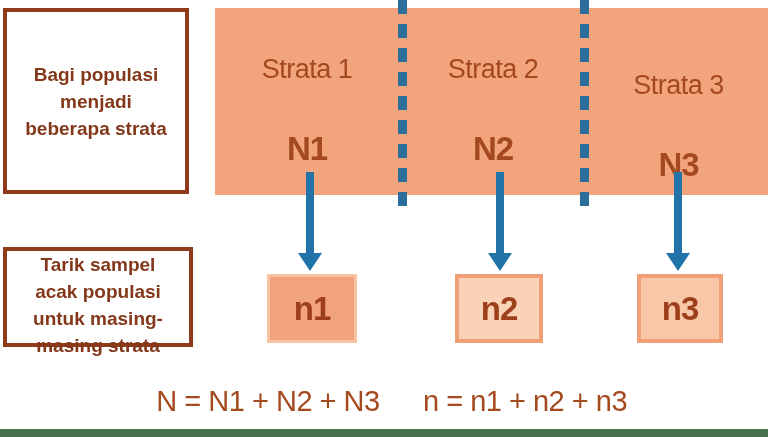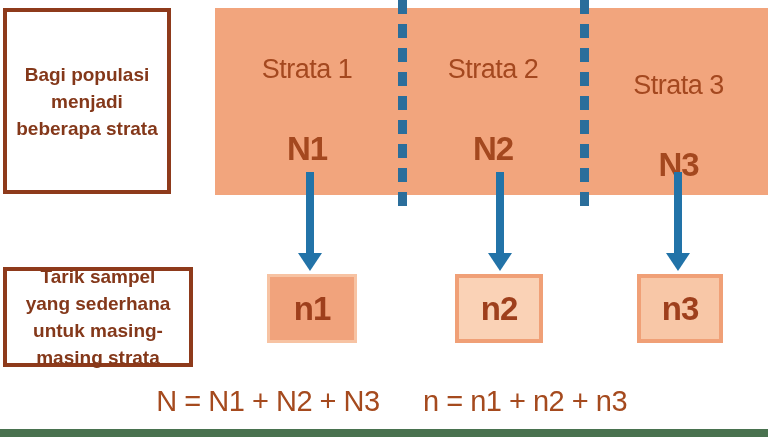--- a/index.html
+++ b/index.html
@@ -31,22 +31,22 @@
   
   .n-box{position:absolute;top:274px;height:69px;display:flex;align-items:center;justify-content:center;
          font-size:33px;font-weight:bold;color:#9E3F1C;letter-spacing:-1px;box-sizing:border-box;}
   .n-box-1{left:267px;width:90px;background:#F1A37C;border:3px solid #F7C3A3;}
   .n-box-2{left:455px;width:88px;background:#FAD2B6;border:4px solid #F0A077;}
   .n-box-3{left:637px;width:86px;background:#F8C7A7;border:4px solid #F0A077;}
   
   .step-box{position:absolute;left:3px;box-sizing:border-box;border:4px solid #8E3A1B;
             display:flex;flex-direction:column;align-items:center;justify-content:center;
             font-size:19px;font-weight:bold;line-height:27px;color:#84381A;text-align:center;background:#ffffff;}
-  .step-box-1{top:8px;width:168px;height:186px;}
-  .step-box-2{top:267px;width:190px;height:100px;}
+  .step-box-1{top:8px;width:186px;height:186px;}
+  .step-box-2{top:247px;width:190px;height:100px;justify-content:space-between;}
   
   .formula{position:absolute;top:385px;font-size:29px;font-weight:normal;color:#A54A1E;letter-spacing:-0.5px;text-align:center;white-space:nowrap;}
   .formula-1{left:148px;width:240px;}
   .formula-2{left:415px;width:220px;}
   
   .bottom-strip{position:absolute;left:0;bottom:0;width:768px;height:8px;background:#49724F;}
 </style>
 </head>
 <body>
 
@@ -76,21 +76,21 @@
   <div class="n-box n-box-2">n2</div>
   <div class="n-box n-box-3">n3</div>
 
   <div class="step-box step-box-1">
     <span>Bagi populasi</span>
     <span>menjadi</span>
     <span>beberapa strata</span>
   </div>
   <div class="step-box step-box-2">
     <span>Tarik sampel</span>
-    <span>yang sederhana</span>
+    <span>acak populasi</span>
     <span>untuk masing-</span>
     <span>masing strata</span>
   </div>
 
   <div class="formula formula-1">N = N1 + N2 + N3</div>
   <div class="formula formula-2">n = n1 + n2 + n3</div>
 
   <div class="bottom-strip"></div>
 
 </div>

